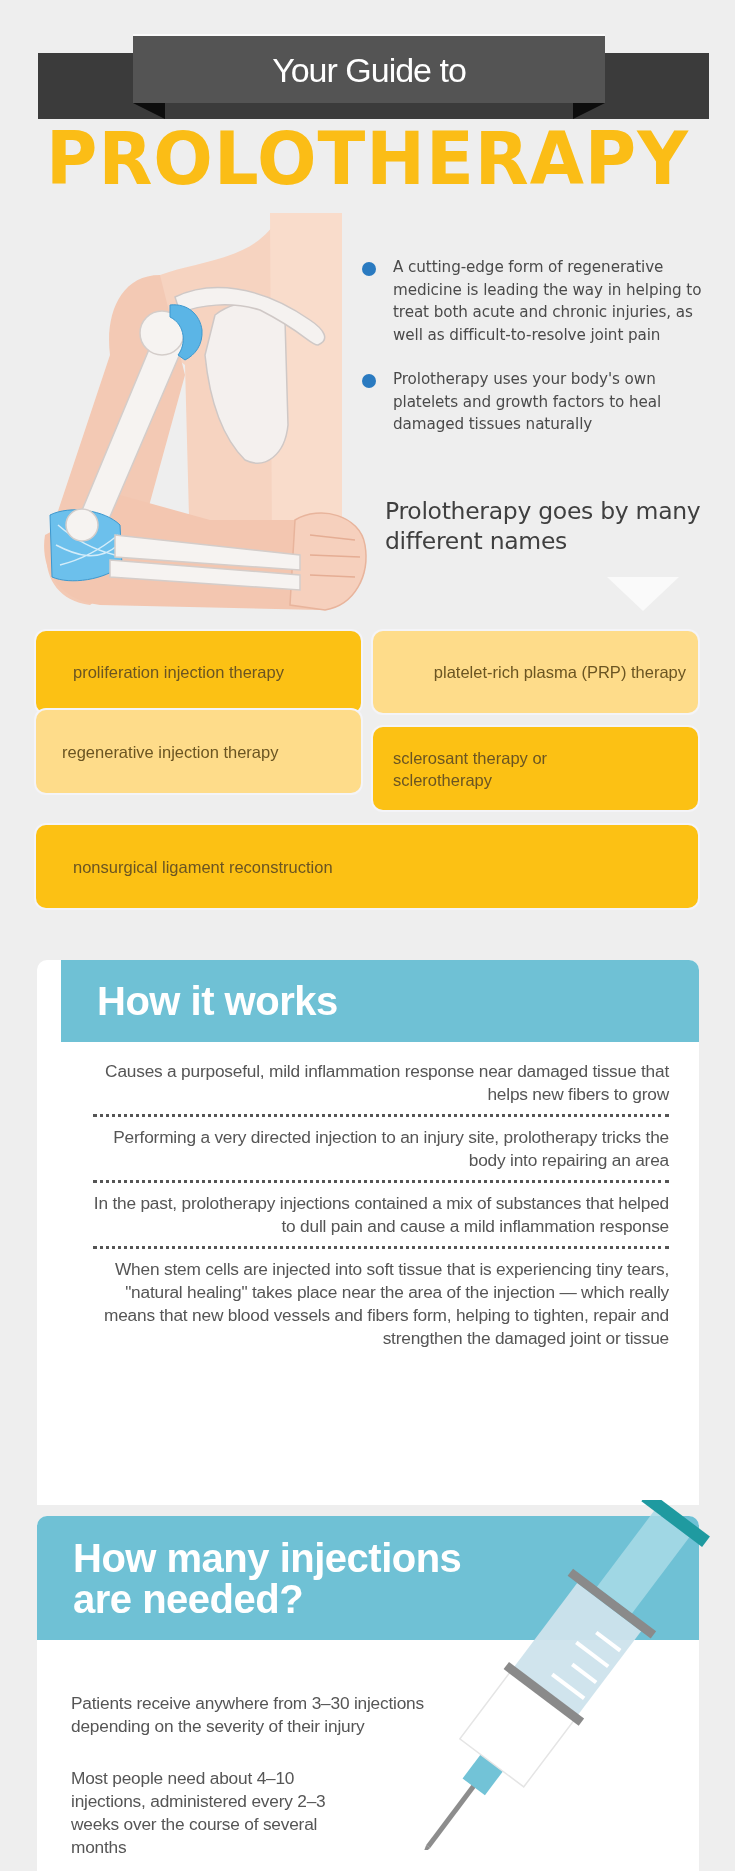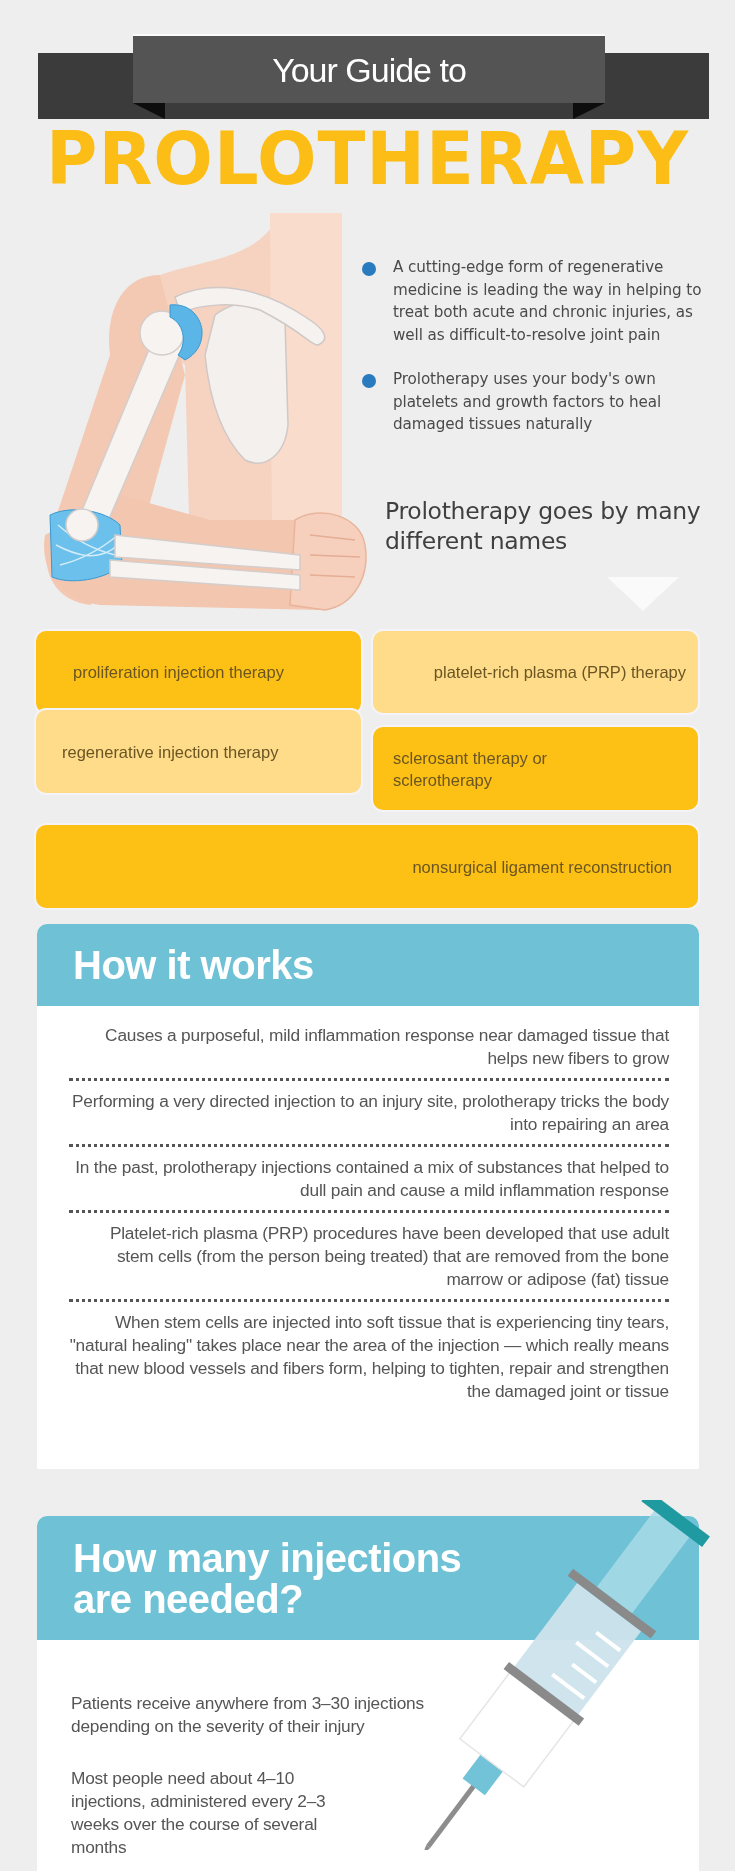--- a/index.html
+++ b/index.html
@@ -186,31 +186,30 @@
 </div>
 <div class="abs name-box nb-light" style="left:373px;top:631px;width:325px;height:82px;padding:0 12px;justify-content:flex-end;">
   <span>platelet-rich plasma (PRP) therapy</span>
 </div>
 <div class="abs name-box nb-light" style="left:36px;top:710px;width:325px;height:83px;">
   <span>regenerative injection therapy</span>
 </div>
 <div class="abs name-box nb-dark" style="left:373px;top:727px;width:325px;height:83px;padding:0 20px;">
   <span style="max-width:200px;">sclerosant therapy or sclerotherapy</span>
 </div>
-<div class="abs name-box nb-dark" style="left:36px;top:825px;width:662px;height:83px;justify-content:flex-end;">
+<div class="abs name-box nb-dark" style="left:36px;top:825px;width:662px;height:83px;justify-content:flex-start;">
   <span>nonsurgical ligament reconstruction</span>
 </div>
 
-<div class="abs card" style="top:924px;height:545px;">
+<div class="abs card" style="top:960px;height:545px;padding-left:24px;">
   <div class="card-header" style="height:82px;font-size:40px;line-height:82px;">How it works</div>
   <div class="works-list">
     <div class="works-item">Causes a purposeful, mild inflammation response near damaged tissue that helps new fibers to grow</div>
     <div class="works-item">Performing a very directed injection to an injury site, prolotherapy tricks the body into repairing an area</div>
     <div class="works-item">In the past, prolotherapy injections contained a mix of substances that helped to dull pain and cause a mild inflammation response</div>
-    <div class="works-item">Platelet-rich plasma (PRP) procedures have been developed that use adult stem cells (from the person being treated) that are removed from the bone marrow or adipose (fat) tissue</div>
     <div class="works-item">When stem cells are injected into soft tissue that is experiencing tiny tears, "natural healing" takes place near the area of the injection — which really means that new blood vessels and fibers form, helping to tighten, repair and strengthen the damaged joint or tissue</div>
   </div>
 </div>
 
 <div class="abs card" style="top:1516px;height:355px;">
   <div class="card-header" style="height:124px;padding-top:22px;font-size:40px;line-height:41px;">
     <div>How many injections</div>
     <div>are needed?</div>
   </div>
   <div style="padding:23px 0 0 34px;">

